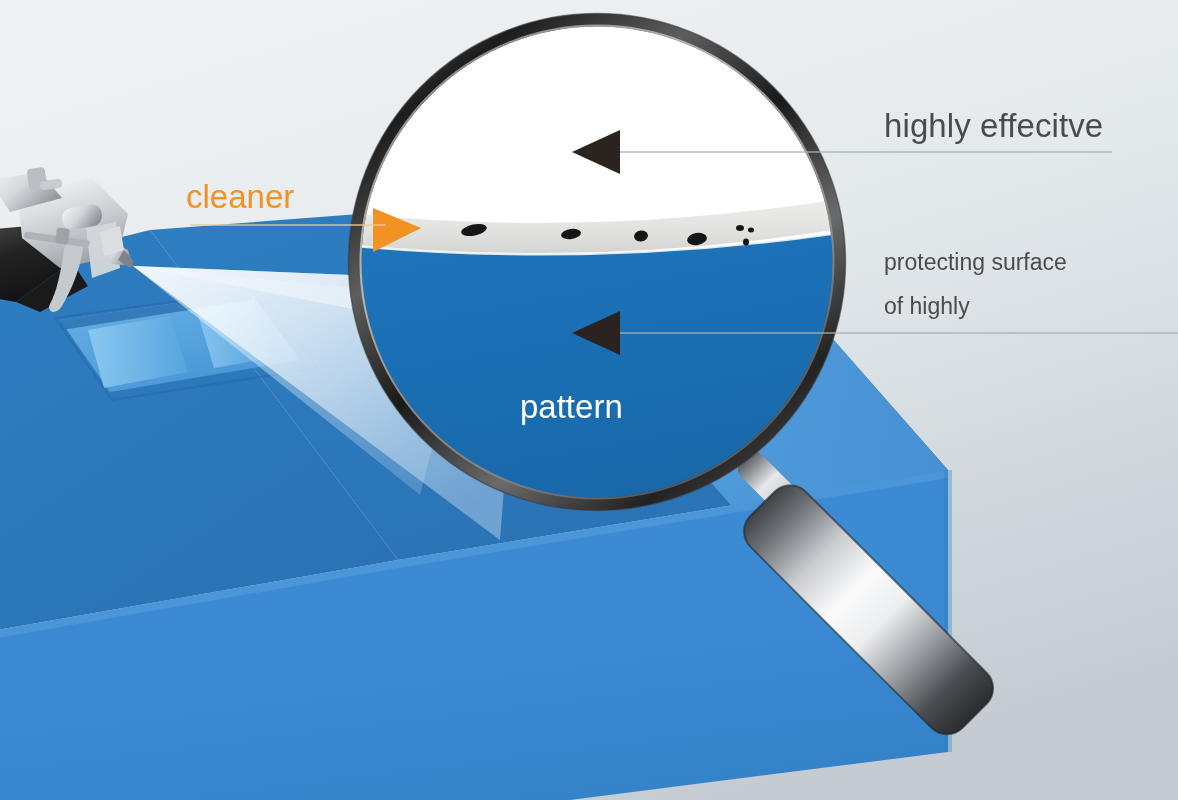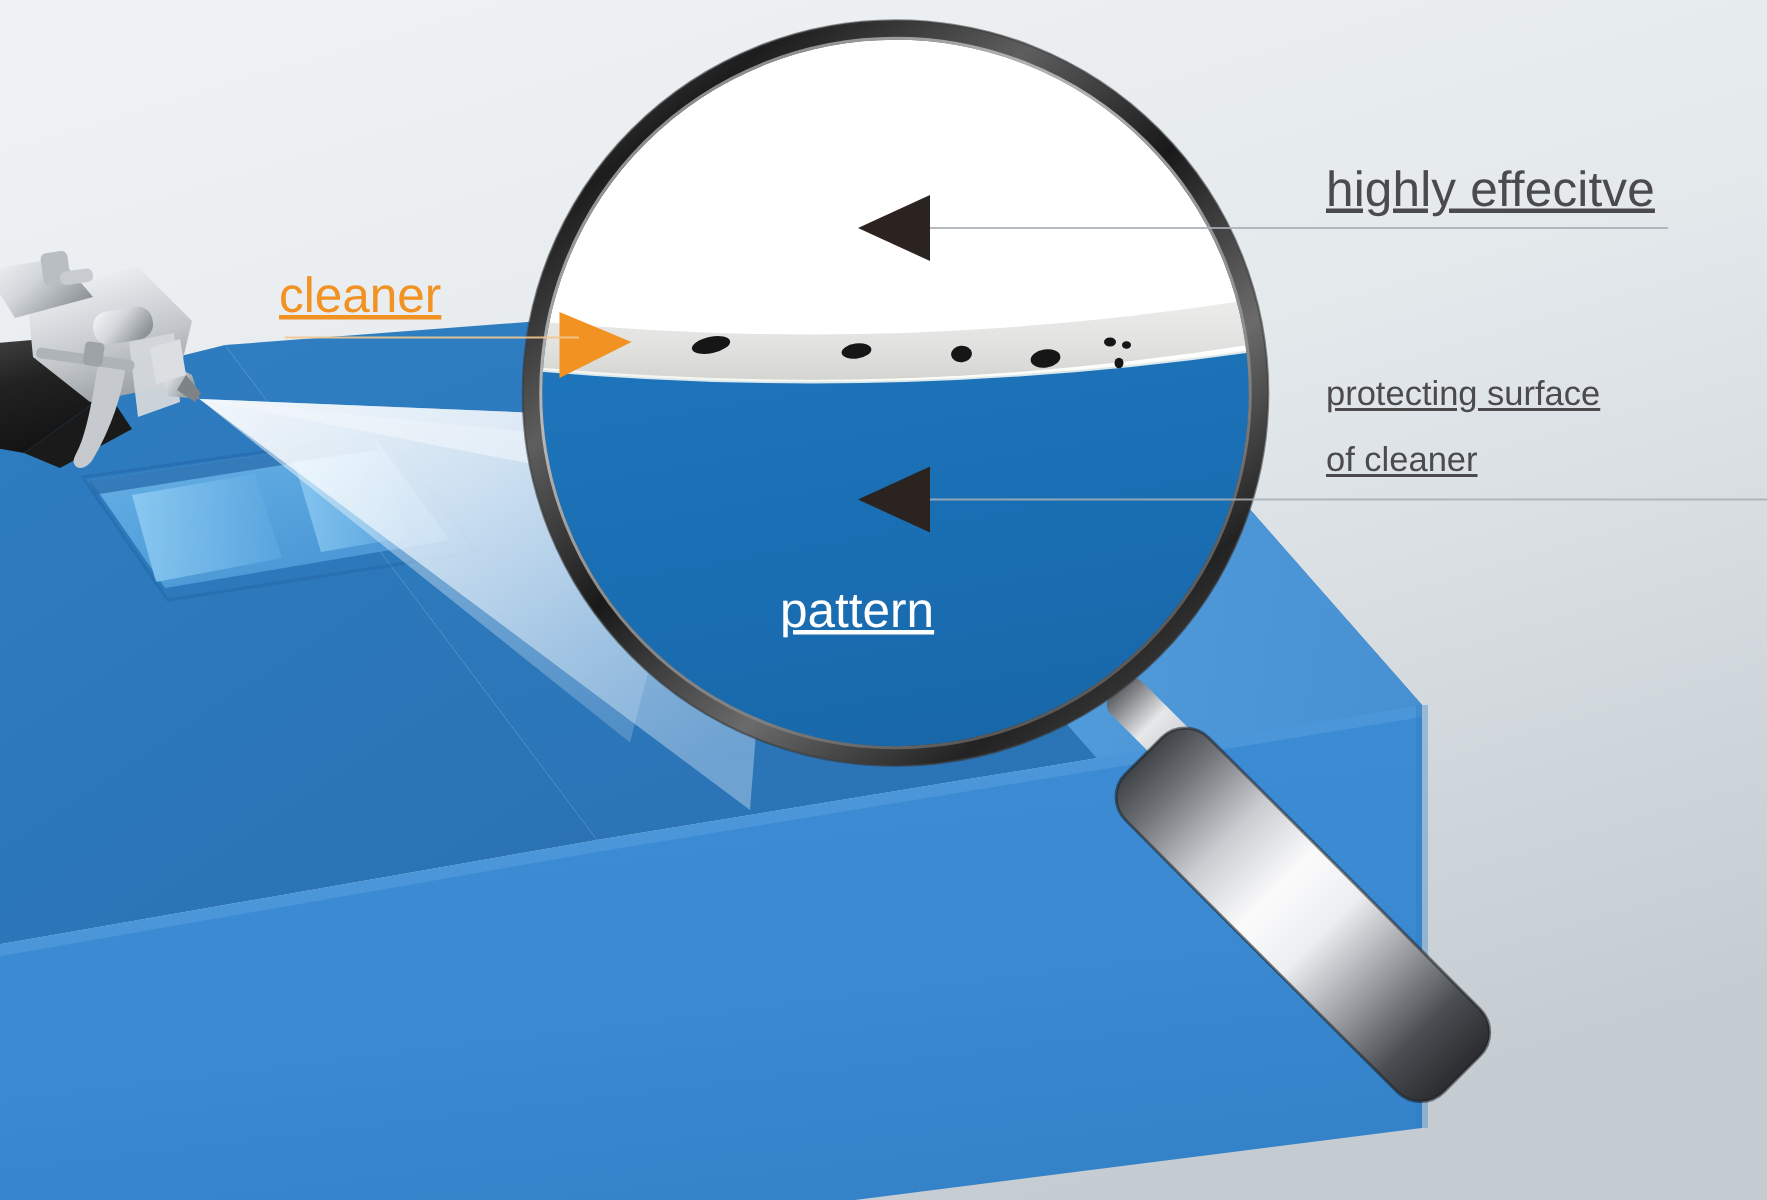--- a/index.html
+++ b/index.html
@@ -4,21 +4,21 @@
 <title>Cleaner Pattern Illustration</title>
 <style>
   html,body{margin:0;padding:0;}
   body{
     width:1178px;height:800px;overflow:hidden;
     font-family:"Liberation Sans","DejaVu Sans",sans-serif;
     background:#e8ecee;
   }
   #stage{position:relative;width:1178px;height:800px;overflow:hidden;}
   #scene{position:absolute;inset:0;width:1178px;height:800px;display:block;}
-  .lbl{position:absolute;white-space:nowrap;text-decoration:underline;}
+  .lbl{position:absolute;white-space:nowrap;}
   #lbl-effective{
     left:884px;top:107px;font-size:33px;color:#4b4b4d;
     letter-spacing:0.1px;font-weight:400;
   }
   #lbl-protect{
     left:884px;top:240px;font-size:23px;color:#4b4b4d;
     line-height:44px;font-weight:400;
   }
   #lbl-protect .l2{display:block;}
   #lbl-cleaner{
@@ -257,20 +257,20 @@
       <line x1="620" y1="333" x2="1178" y2="333"></line>
     </g>
     <line x1="190" y1="225" x2="386" y2="225" stroke="#f0c890" stroke-width="1.3" opacity="0.9"></line>
 
   </svg>
 
   <div class="lbl" id="lbl-effective">highly effecitve</div>
 
   <div class="lbl" id="lbl-protect">
     <span class="l1">protecting surface</span>
-    <span class="l2">of cleaner</span>
+    <span class="l2">of highly</span>
   </div>
 
   <div class="lbl" id="lbl-pattern">pattern</div>
 
   <div class="lbl" id="lbl-cleaner">cleaner</div>
 
 </div>
 
 </body></html>

